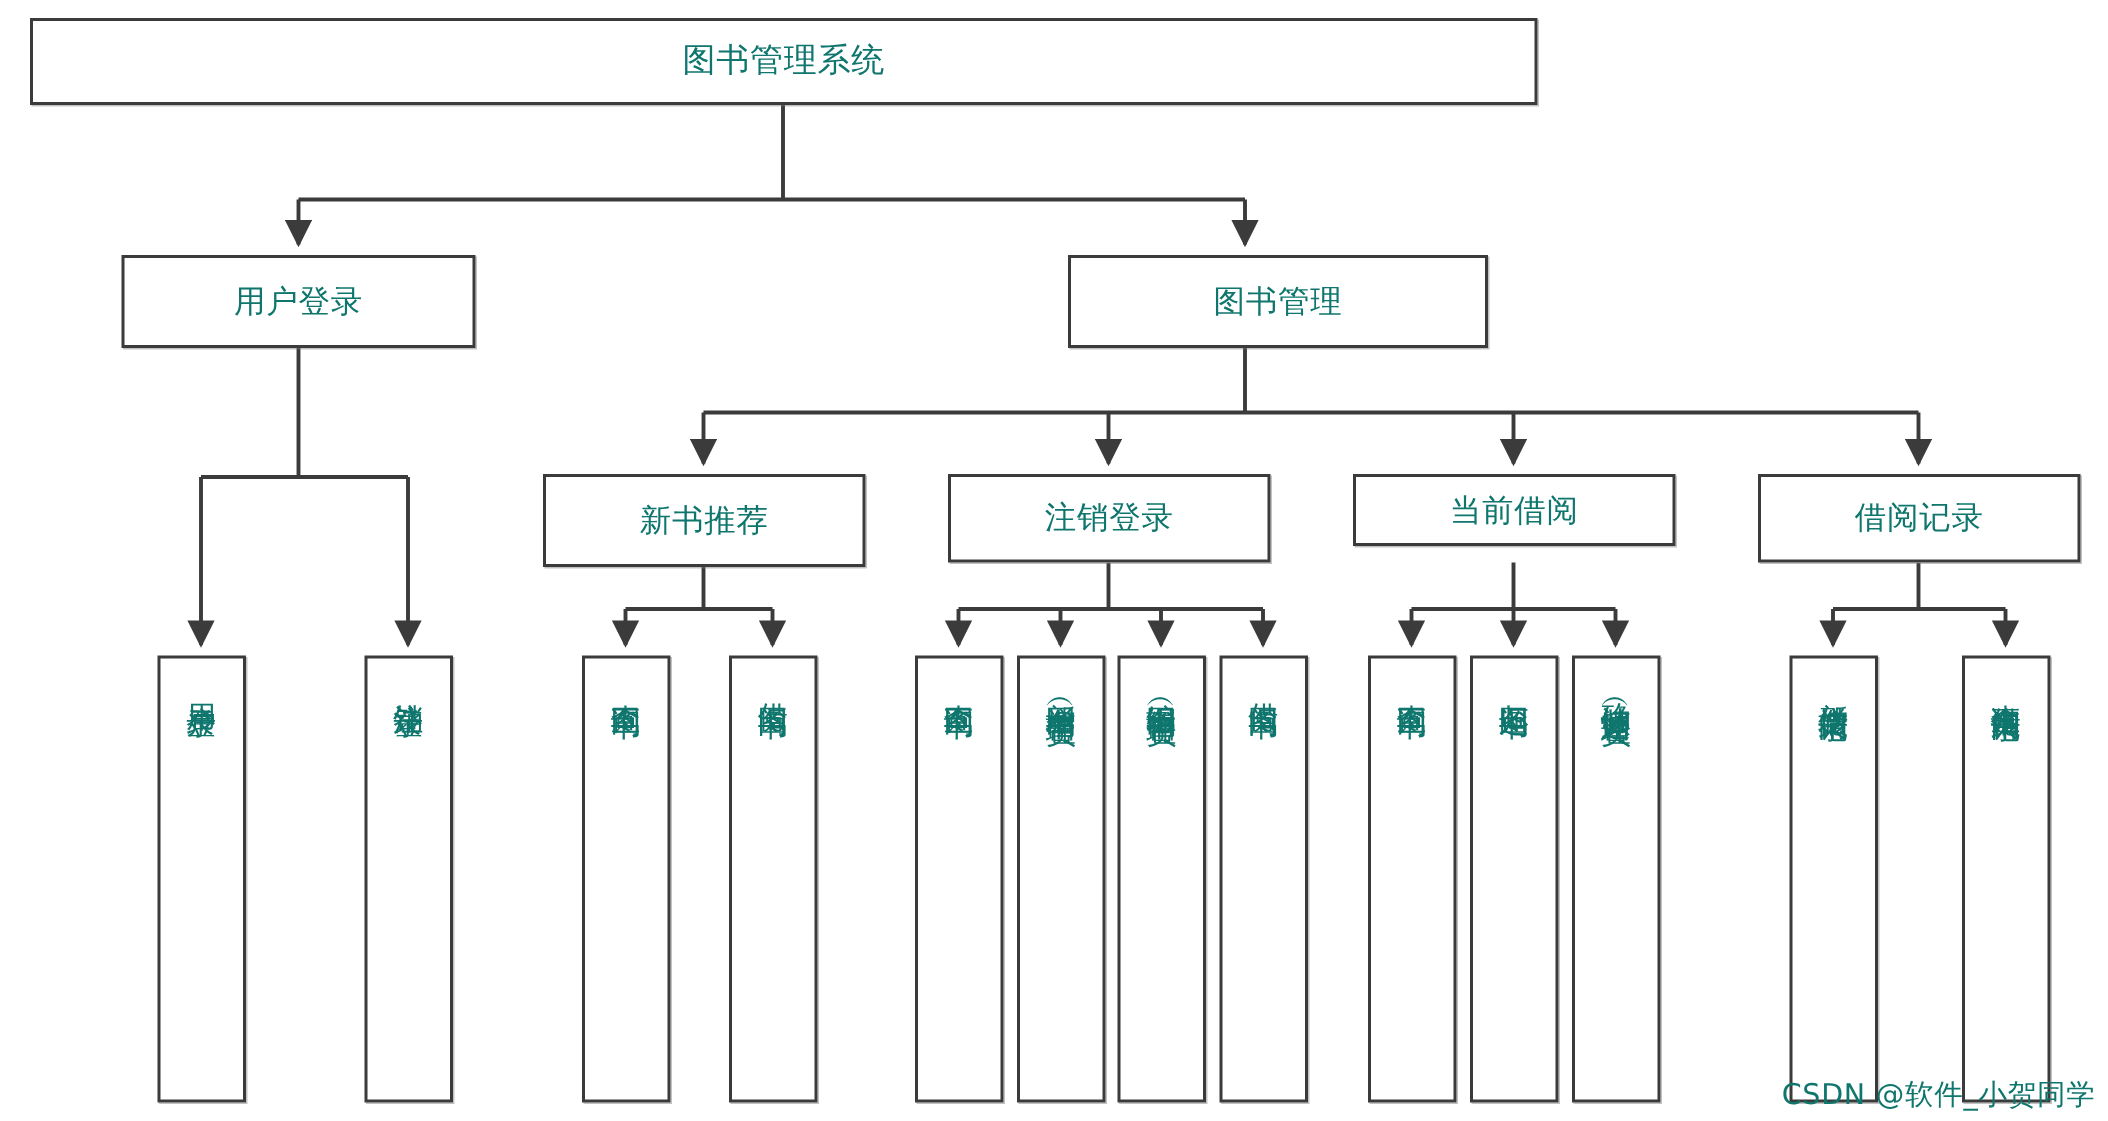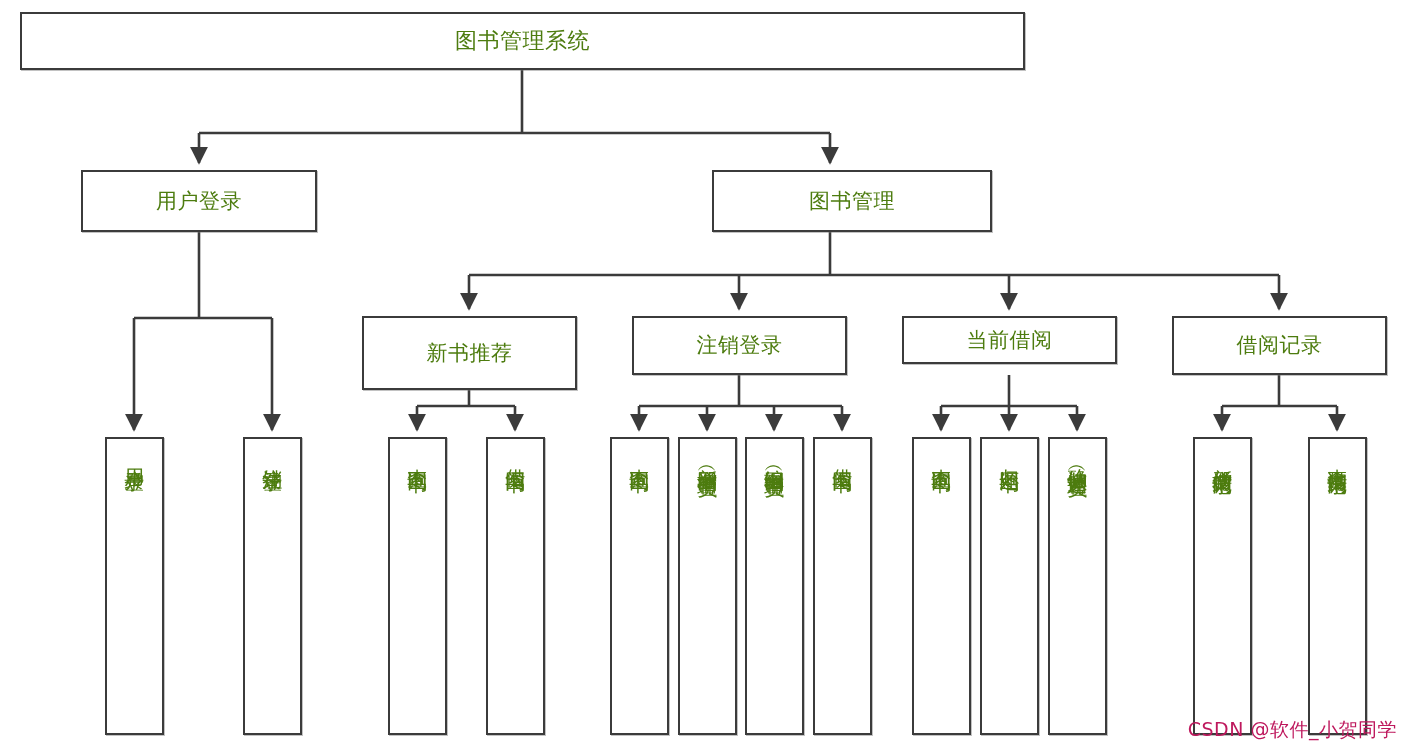--- a/index.html
+++ b/index.html
@@ -25,21 +25,21 @@
     height: 747px;
   }
   .node {
     position: absolute;
     box-sizing: border-box;
     border: 2px solid #3b3b3b;
     background: #ffffff;
     display: flex;
     align-items: center;
     justify-content: center;
-    color: #4d7c0f;
+    color: #0f766e;
     box-shadow: 1px 1px 0 rgba(120,120,120,0.45);
   }
   .node .label {
     display: block;
     text-align: center;
     line-height: 1.18;
     letter-spacing: 0.5px;
   }
   .node-h .label {
     font-size: 21px;
@@ -58,21 +58,21 @@
     font-size: 20px;
     line-height: 1.22;
     letter-spacing: 1.5px;
     white-space: nowrap;
   }
   #watermark {
     position: absolute;
     right: 8px;
     bottom: 4px;
     font-size: 19px;
-    color: #be185d;
+    color: #0f766e;
     letter-spacing: 0.5px;
     white-space: nowrap;
     font-family: "DejaVu Sans", "Liberation Sans", sans-serif;
   }
 </style>
 </head>
 <body>
 
 <div id="canvas">
 
@@ -130,21 +130,21 @@
     <span class="label">图书管理系统</span>
   </div>
 
   <div class="node node-h" style="left:81px; top:170px; width:236px; height:62px;">
     <span class="label">用户登录</span>
   </div>
   <div class="node node-h" style="left:712px; top:170px; width:280px; height:62px;">
     <span class="label">图书管理</span>
   </div>
 
-  <div class="node node-h" style="left:362px; top:316px; width:215px; height:74px;font-family:Liberation Serif, serif;">
+  <div class="node node-h" style="left:362px; top:316px; width:215px; height:62px;font-family:Liberation Serif, serif;">
     <span class="label">新书推荐</span>
   </div>
   <div class="node node-h" style="left:632px; top:316px; width:215px; height:59px;">
     <span class="label">注销登录</span>
   </div>
   <div class="node node-h" style="left:902px; top:316px; width:215px; height:48px;">
     <span class="label">当前借阅</span>
   </div>
   <div class="node node-h" style="left:1172px; top:316px; width:215px; height:59px;">
     <span class="label">借阅记录</span>

